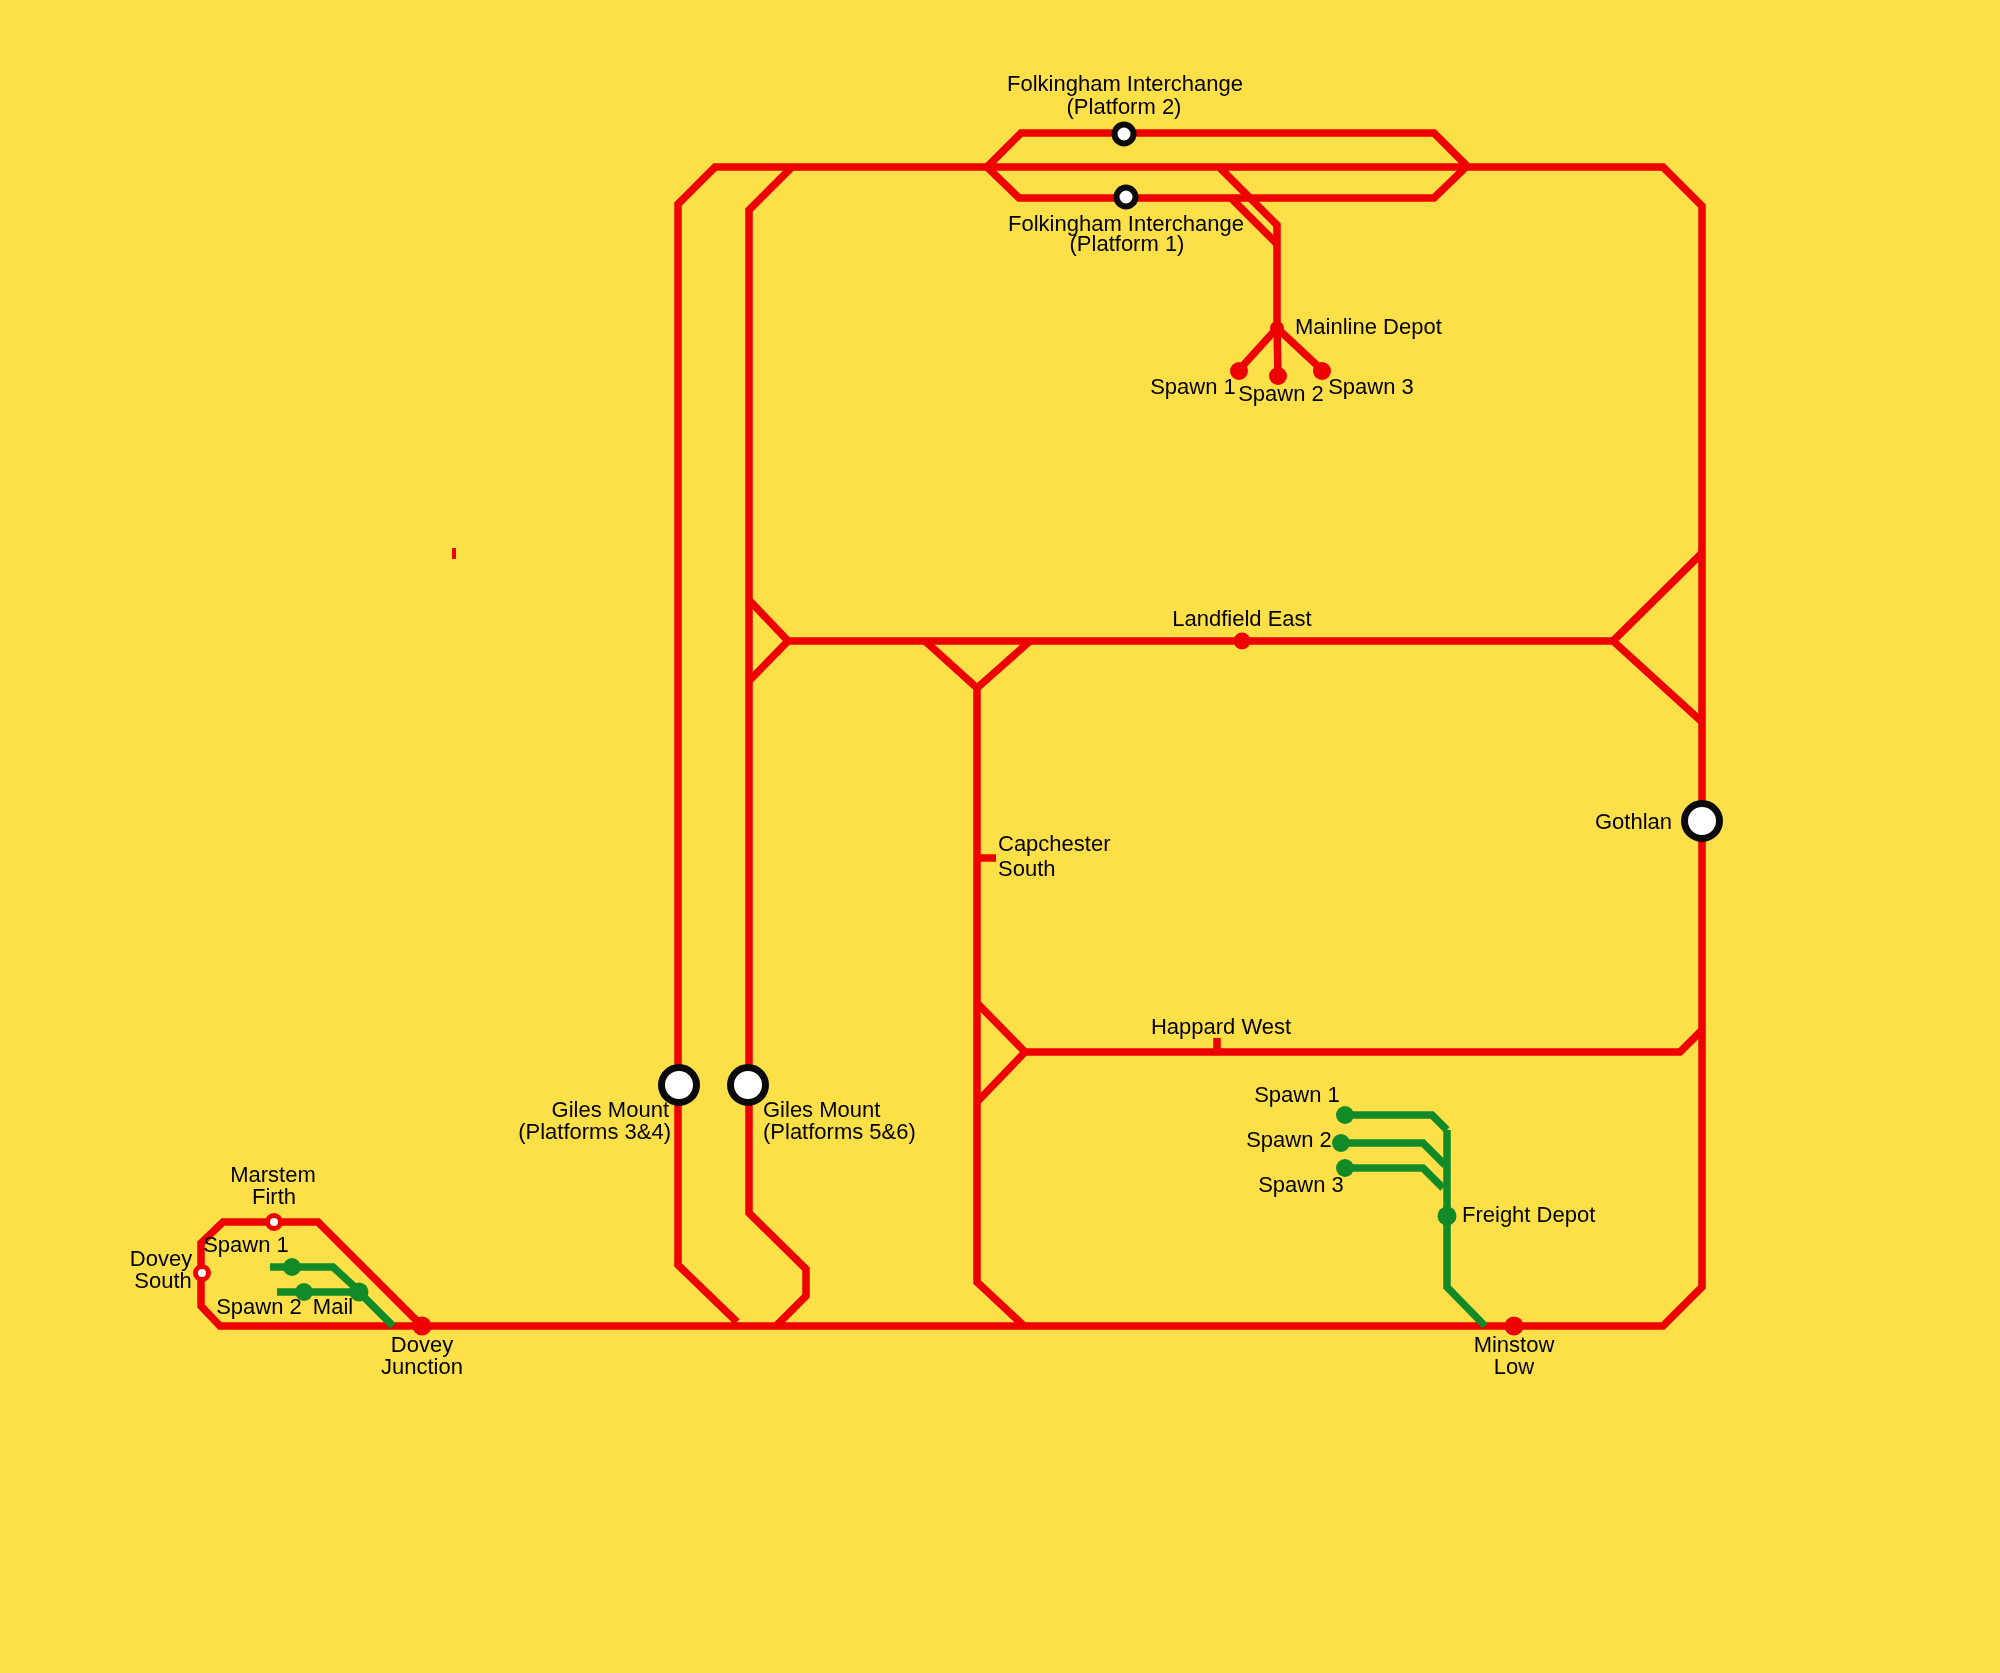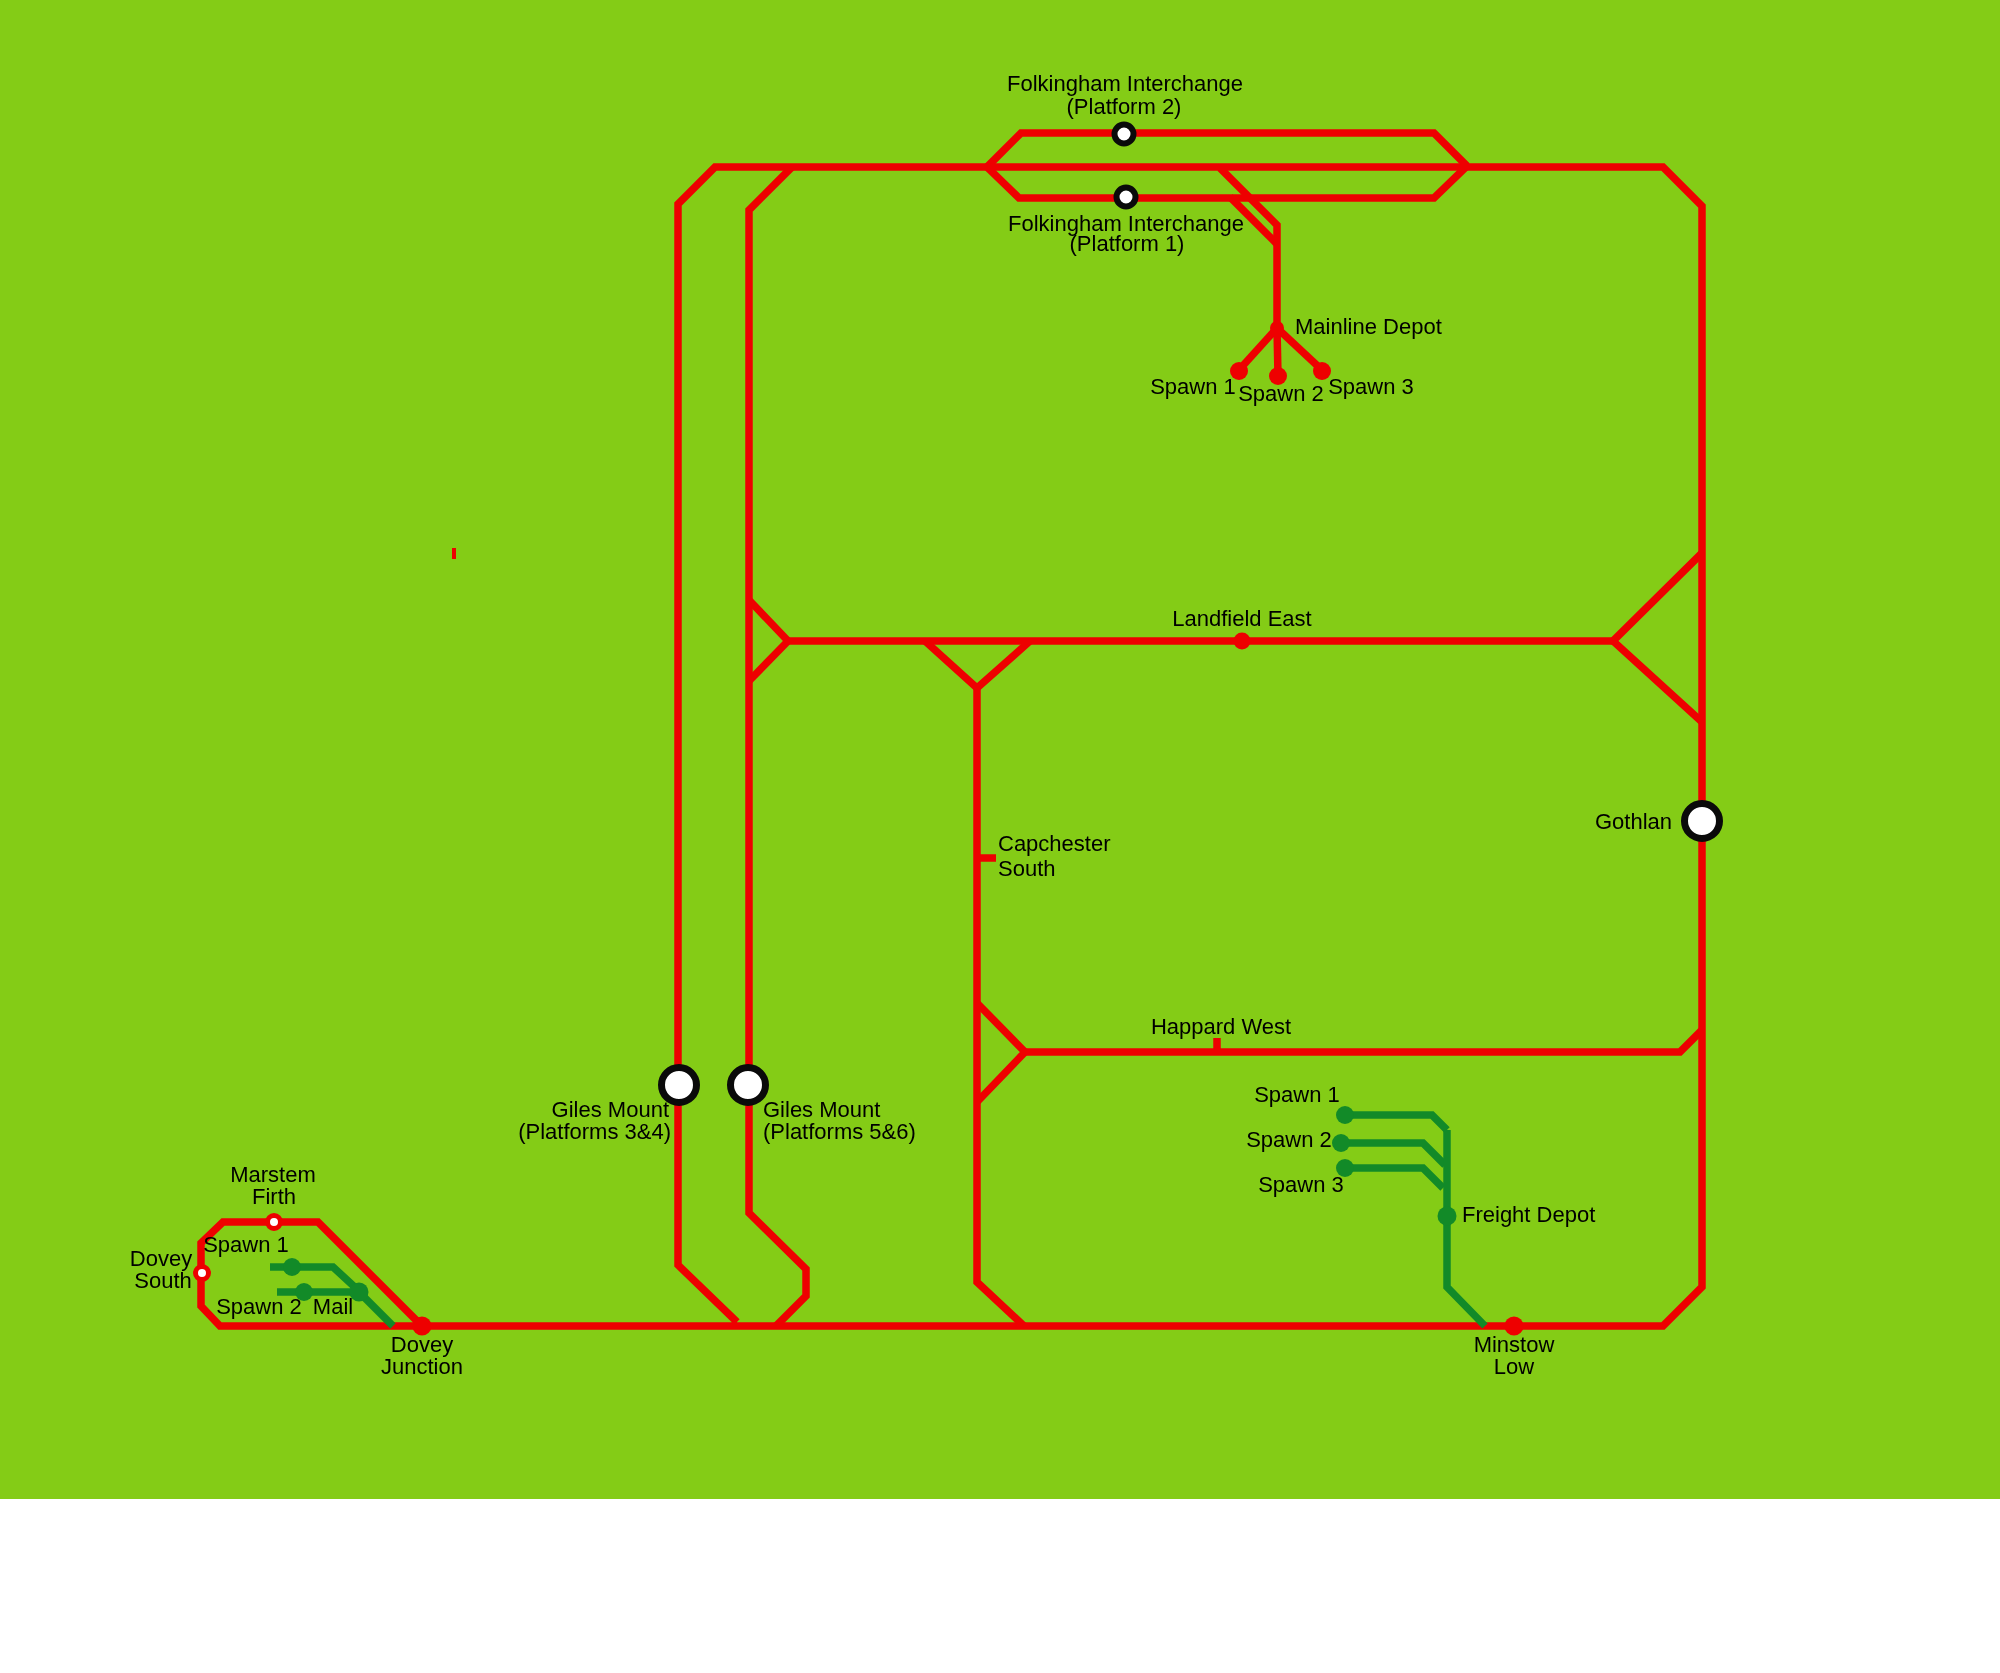--- a/index.html
+++ b/index.html
@@ -1,16 +1,16 @@
 <!DOCTYPE html>
 <html><head>
 <meta charset="utf-8">
 <style>
   html,body{margin:0;padding:0;background:#ffffff;}
-  .stage{position:relative;width:2000px;height:1499px;background:#84cc16;overflow:hidden;}
+  .stage{position:relative;width:2000px;height:1673px;background:#fde047;overflow:hidden;}
   svg{display:block;}
   text{font-family:"Liberation Sans","DejaVu Sans",sans-serif;font-size:22px;}
 </style>
 </head>
 <body>
 
 <div class="stage">
 <svg width="2000" height="1673" viewBox="0 0 2000 1673" xmlns="http://www.w3.org/2000/svg">
 
   <g fill="none" stroke-width="7.5" stroke-linejoin="miter" stroke-linecap="butt" stroke="#ee0000">

